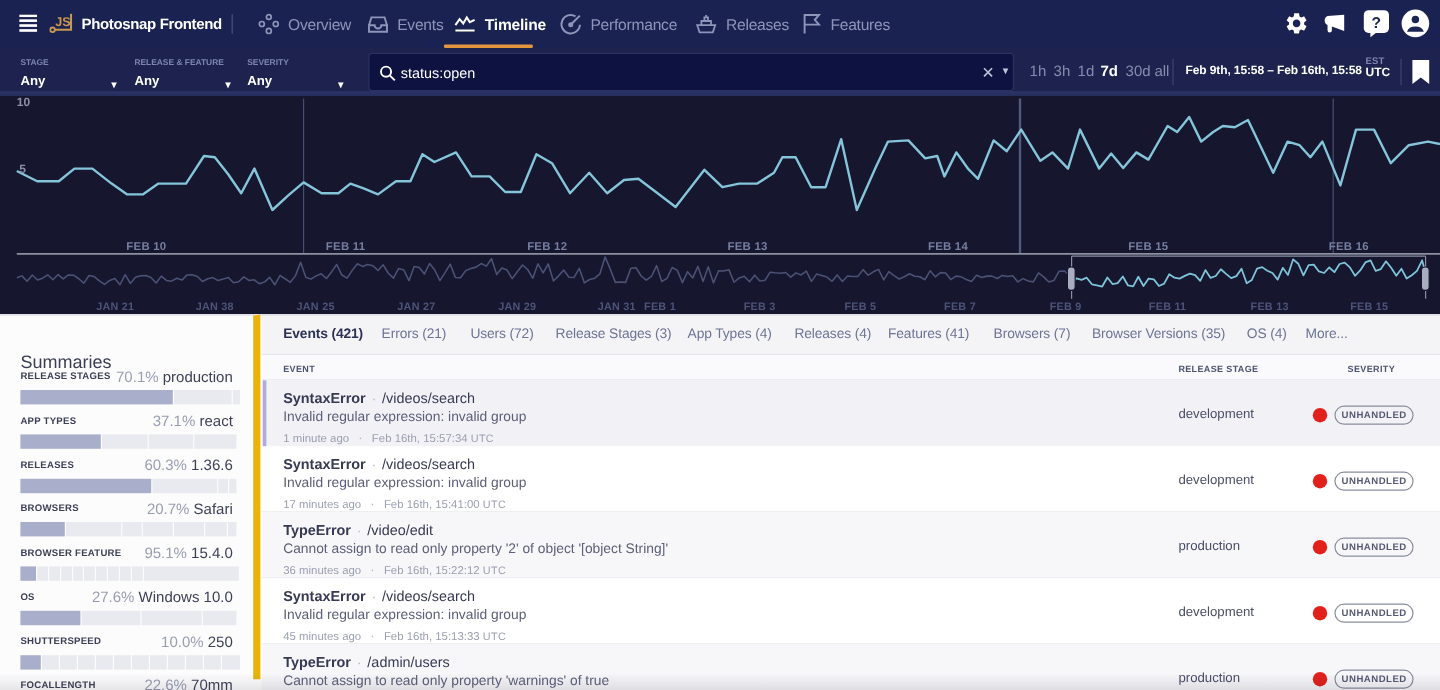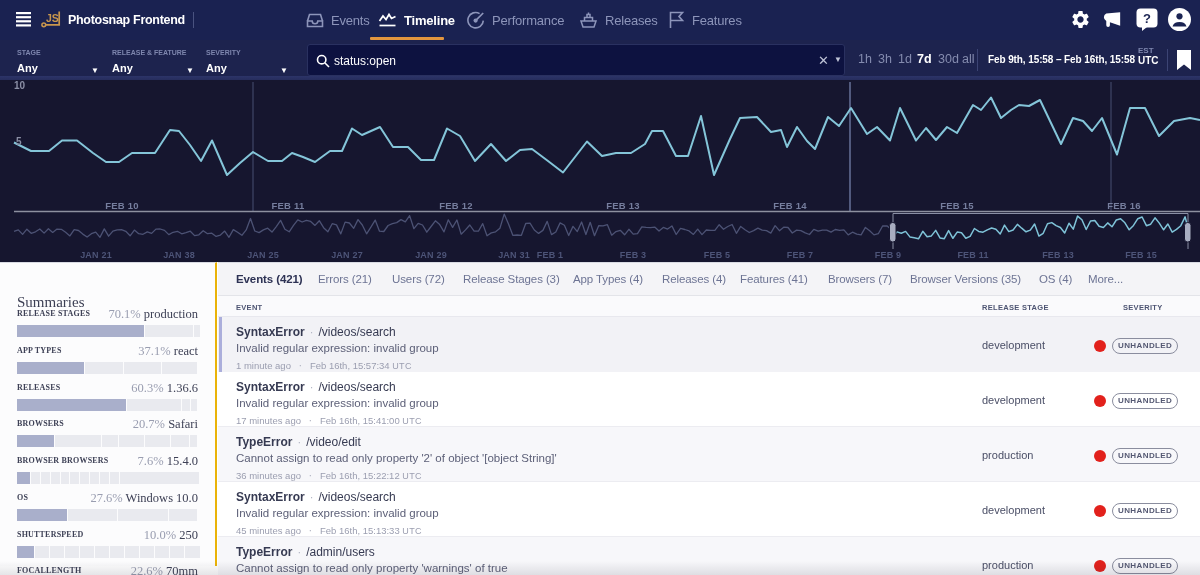--- a/index.html
+++ b/index.html
@@ -29,21 +29,21 @@
 #tz { position:absolute; left:1138px; top:6px; width:26px; text-align:left; }
 #tz .est { font-size:8px; color:#7e86ae; font-weight:bold; }
 #tz .utc { font-size:10px; color:#fff; font-weight:bold; margin-top:0px; }
 .vsep { position:absolute; background:#3c4474; width:1px; }
 
 #chartsec { position:absolute; left:0; top:80px; width:1200px; height:182px; background:#16162f; }
 .daylabel { position:absolute; top:119.5px; font-size:9.5px; font-weight:bold; letter-spacing:.2px; color:#767e9e; transform:translateX(-50%); }
 .minilabel { position:absolute; top:170px; font-size:9px; font-weight:bold; letter-spacing:.2px; color:#4d5478; transform:translateX(-50%); }
 
 #content { position:absolute; left:0; top:262px; width:1200px; height:313px; background:#fff; }
-#sidebar { position:absolute; left:0; top:0; width:217px; height:304px; background:#fcfcfd; border-top:1px solid #d9dbe3; border-right:2px solid #eab308;font-family:Liberation Serif, serif; }
+#sidebar { position:absolute; left:0; top:0; width:217px; height:304px; background:#fcfcfd; border-top:1px solid #d9dbe3; border-right:6px solid #eab308; }
 #sb-title { position:absolute; left:17px; top:31px; font-size:15px; color:#3c3f54; }
 .sb-label { position:absolute; left:17px; font-size:8px; font-weight:bold; letter-spacing:.2px; color:#3e4156; }
 .sb-val { position:absolute; right:17px; font-size:12.5px; color:#3e4156; text-align:right; white-space:nowrap; }
 .sb-val .pct { color:#999db0; }
 .sb-bar { position:absolute; left:17px; width:183px; height:12px; display:flex; }
 .seg { height:12px; margin-right:1px; background:#e9eaef; }
 .seg:last-child { margin-right:0; }
 .seg.f { background:#a9afcb; }
 
 #main { position:absolute; left:218px; top:0; width:924px; height:313px; }
@@ -74,20 +74,29 @@
       <rect x="0" y="8.2" width="15" height="2.2" fill="#fff"></rect>
       <rect x="0" y="12.3" width="15" height="2.2" fill="#fff"></rect>
   </svg>
   <svg class="abs" style="left:41px;top:11px" width="22" height="18" viewBox="0 0 22 18">
     <text x="5" y="10.5" font-size="10.5" font-weight="bold" fill="#c9974d" font-family="Liberation Sans">JS</text>
     <path d="M18.2 0.5 L18.2 13.8 L4.5 13.8" stroke="#c9974d" stroke-width="1.7" fill="none"></path>
     <circle cx="2.8" cy="13.8" r="1.9" stroke="#c9974d" stroke-width="1.5" fill="none"></circle>
   </svg>
   <div id="nav-title">Photosnap Frontend</div>
   <div id="nav-sep"></div>
+  <div class="navitem" style="left:215px">
+    <svg width="18" height="18" viewBox="0 0 18 18" fill="none" stroke="#8d95ba" stroke-width="1.4">
+      <circle cx="9" cy="3.2" r="2"></circle>
+        <circle cx="9" cy="14.8" r="2.1"></circle>
+        <circle cx="3.2" cy="9" r="2.1"></circle>
+        <circle cx="14.8" cy="9" r="2.1"></circle>
+    </svg>
+    <span>Overview</span>
+  </div>
   <div class="navitem" style="left:306px">
     <svg width="18" height="17" viewBox="0 0 18 17" fill="none" stroke="#8d95ba" stroke-width="1.6">
       <path d="M1.5 9 L1.5 14.5 L16.5 14.5 L16.5 9 L11.8 9 A2.8 2.8 0 0 1 6.2 9 Z"></path>
       <path d="M1.5 9 L3.5 2.5 L14.5 2.5 L16.5 9"></path>
     </svg>
     <span>Events</span>
   </div>
   <div class="navitem nav-active" style="left:378px">
     <svg width="19" height="16" viewBox="0 0 19 16" fill="none" stroke="#fff" stroke-width="1.7">
       <path d="M1.5 9 L5 4 L8 7.5 L11 2.5 L13.5 6.5 L17.5 4.5"></path>
@@ -249,22 +258,22 @@
     <div class="sb-val" style="top:154.2px"><span class="pct">20.7%</span> Safari</div>
     <div class="sb-bar" style="top:172.2px">
         <div class="seg f" style="width:36.9px"></div>
         <div class="seg" style="width:45.7px"></div>
         <div class="seg" style="width:16.4px"></div>
         <div class="seg" style="width:25.5px"></div>
         <div class="seg" style="width:24.3px"></div>
         <div class="seg" style="width:18.2px"></div>
         <div class="seg" style="width:7.5px"></div>
       </div>
-    <div class="sb-label" style="top:193.0px">BROWSER BROWSERS</div>
-    <div class="sb-val" style="top:191.0px"><span class="pct">7.6%</span> 15.4.0</div>
+    <div class="sb-label" style="top:193.0px">BROWSER FEATURE</div>
+    <div class="sb-val" style="top:191.0px"><span class="pct">95.1%</span> 15.4.0</div>
     <div class="sb-bar" style="top:209.0px">
         <div class="seg f" style="width:12.9px"></div>
         <div class="seg" style="width:8.9px"></div>
         <div class="seg" style="width:8.9px"></div>
         <div class="seg" style="width:8.9px"></div>
         <div class="seg" style="width:8.9px"></div>
         <div class="seg" style="width:8.9px"></div>
         <div class="seg" style="width:8.9px"></div>
         <div class="seg" style="width:8.9px"></div>
         <div class="seg" style="width:8.9px"></div>

